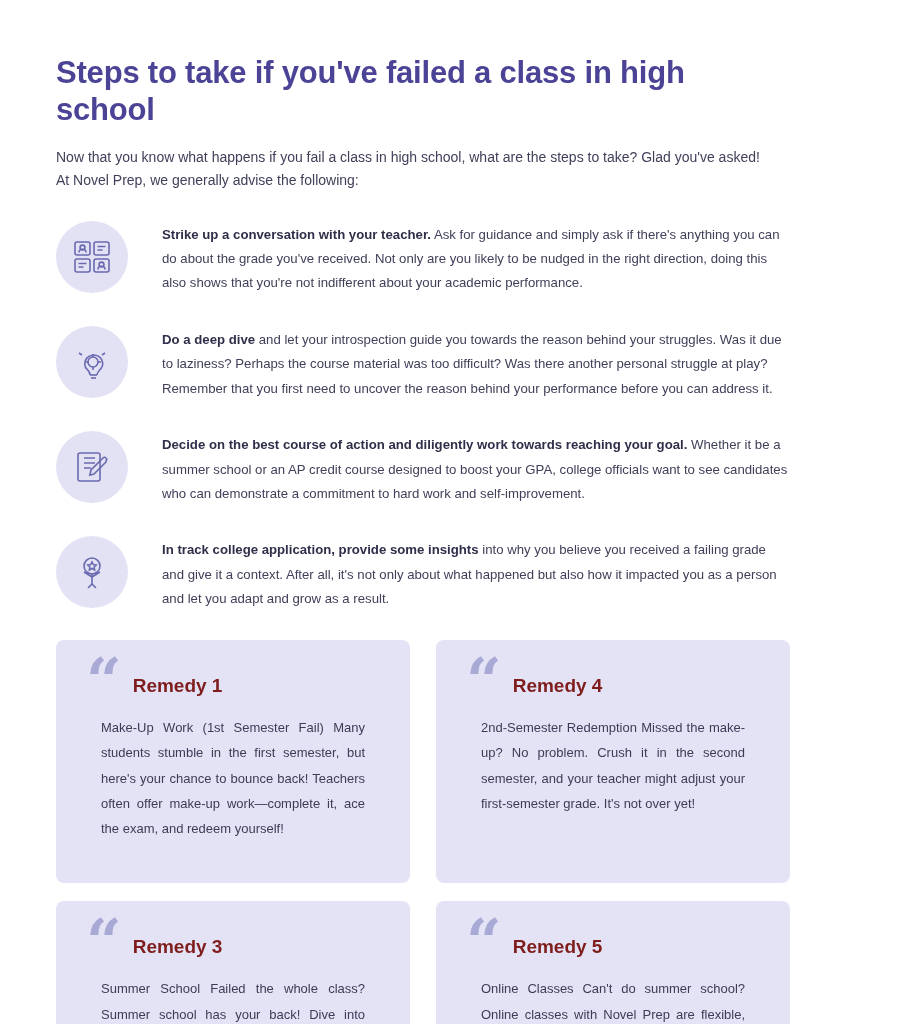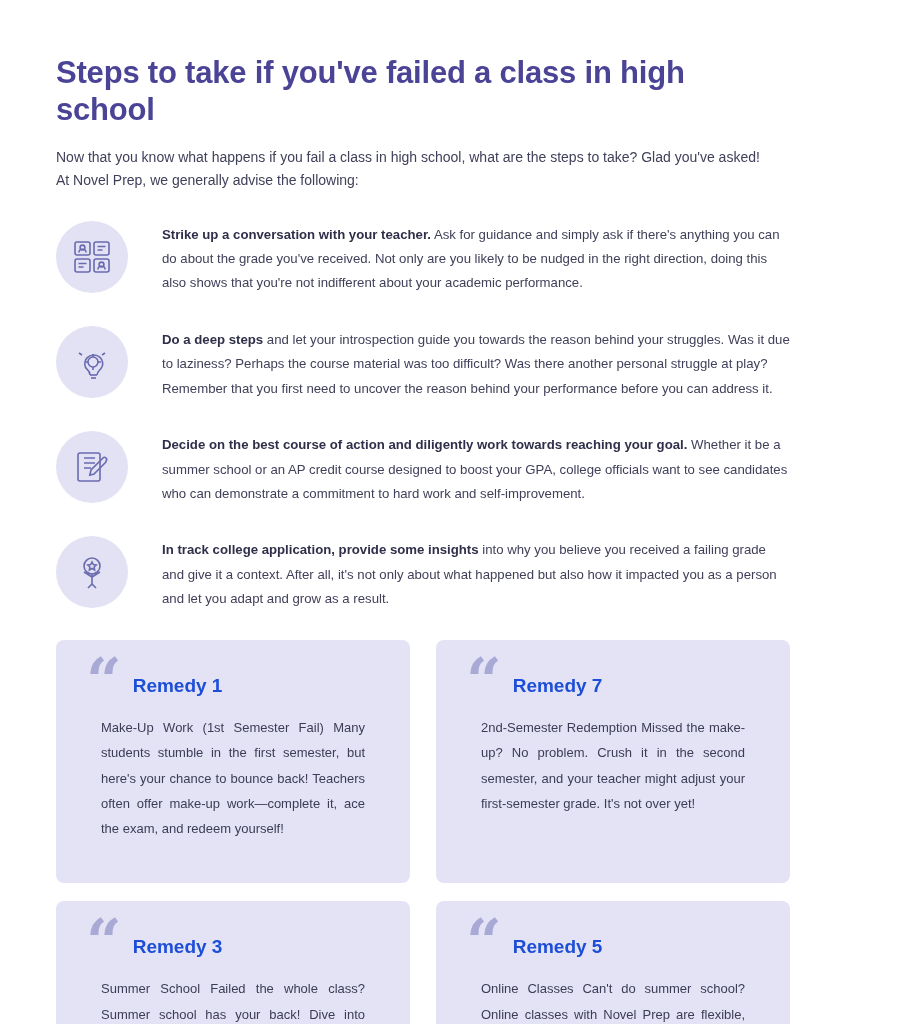--- a/index.html
+++ b/index.html
@@ -91,21 +91,21 @@
     font-size: 62px;
     line-height: 0.62;
     font-weight: bold;
     margin-right: 14px;
     letter-spacing: -3px;
     user-select: none;
   }
   .remedy-title {
     font-size: 19px;
     font-weight: bold;
-    color: #1d4ed8;
+    color: #7f1d1d;
     padding-bottom: 3px;
   }
   .remedy-text {
     font-size: 13px;
     line-height: 1.95;
     color: #3c3c56;
     text-align: justify;
     margin: 15px;
   }
 </style>
@@ -148,21 +148,21 @@
         <svg width="42" height="42" viewBox="0 0 42 42" fill="none" stroke="#6a6ab0" stroke-width="1.6">
           <path d="M26 34c0-3 2-4 4-6.5 2.6-3.2 2.3-8.2-1-11.2-3.6-3.3-9.6-3-13 .6-3.2 3.4-3 8.8.4 11.8 1.6 1.4 2.6 2.6 2.6 5.3"></path>
           <path d="M19 34h7"></path>
           <path d="M20 37h5"></path>
           <circle cx="22" cy="21" r="5"></circle>
           <path d="M22 16v-3M22 29v-3M17 21h-3M30 21h-3"></path>
           <path d="M8 12l3 2M34 12l-3 2"></path>
         </svg>
       </div>
       <div class="step-body">
-        <p><b>Do a deep steps</b><span> and let your introspection guide you towards the reason behind your struggles. Was it due to laziness? Perhaps the course material was too difficult? Was there another personal struggle at play? Remember that you first need to uncover the reason behind your performance before you can address it.</span></p>
+        <p><b>Do a deep dive</b><span> and let your introspection guide you towards the reason behind your struggles. Was it due to laziness? Perhaps the course material was too difficult? Was there another personal struggle at play? Remember that you first need to uncover the reason behind your performance before you can address it.</span></p>
       </div>
     </div>
 
     <div class="step">
       <div class="step-icon">
         <svg width="42" height="42" viewBox="0 0 42 42" fill="none" stroke="#6a6ab0" stroke-width="1.6">
           <path d="M9 7h18a2 2 0 0 1 2 2v24a2 2 0 0 1-2 2H9a2 2 0 0 1-2-2V9a2 2 0 0 1 2-2z"></path>
           <path d="M13 12h11M13 17h11M13 22h7"></path>
           <path d="M35 16l-12 12-4.2 1.2L20 24l12-12a2.1 2.1 0 0 1 3 3z"></path>
         </svg>
@@ -195,21 +195,21 @@
       <div class="remedy-head">
         <span class="quote-mark">“</span>
         <span class="remedy-title">Remedy 1</span>
       </div>
       <p class="remedy-text">Make-Up Work (1st Semester Fail) Many students stumble in the first semester, but here's your chance to bounce back! Teachers often offer make-up work—complete it, ace the exam, and redeem yourself!</p>
     </div>
 
     <div class="remedy">
       <div class="remedy-head">
         <span class="quote-mark">“</span>
-        <span class="remedy-title">Remedy 7</span>
+        <span class="remedy-title">Remedy 4</span>
       </div>
       <p class="remedy-text">2nd-Semester Redemption Missed the make-up? No problem. Crush it in the second semester, and your teacher might adjust your first-semester grade. It's not over yet!</p>
     </div>
 
     <div class="remedy">
       <div class="remedy-head">
         <span class="quote-mark">“</span>
         <span class="remedy-title">Remedy 3</span>
       </div>
       <p class="remedy-text">Summer School Failed the whole class? Summer school has your back! Dive into intense review sessions, earn those credits, and get back on track!</p>

